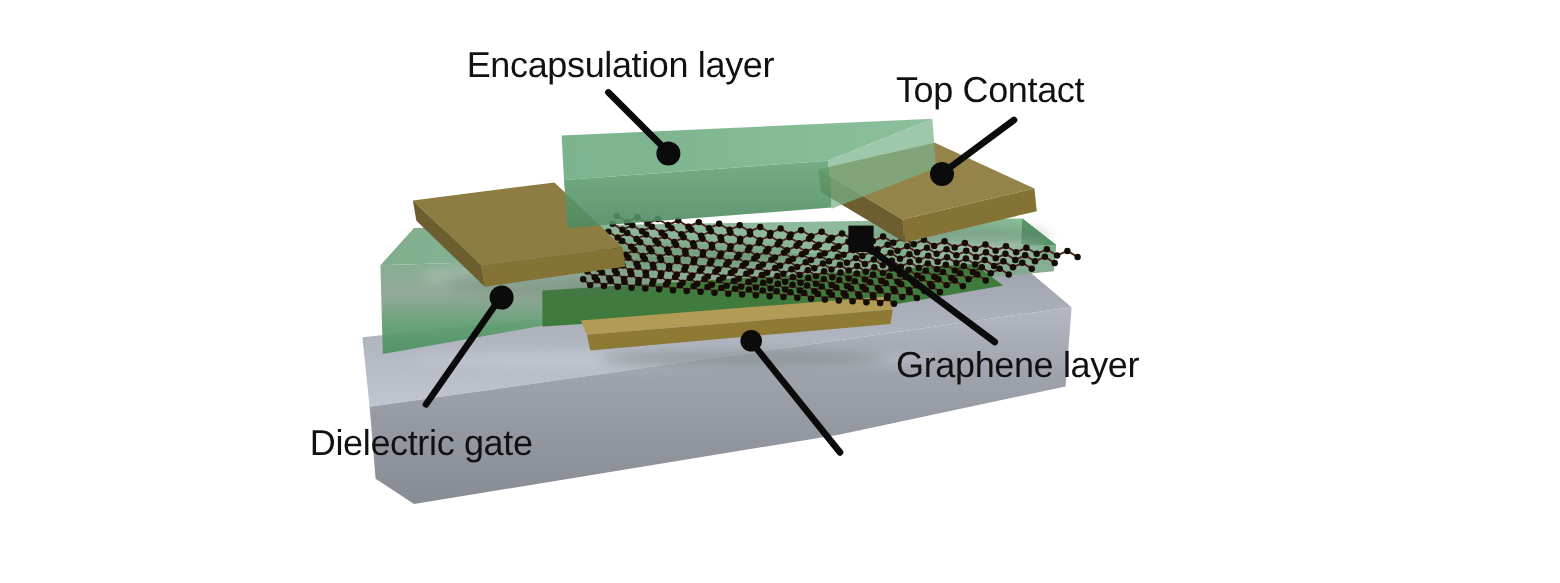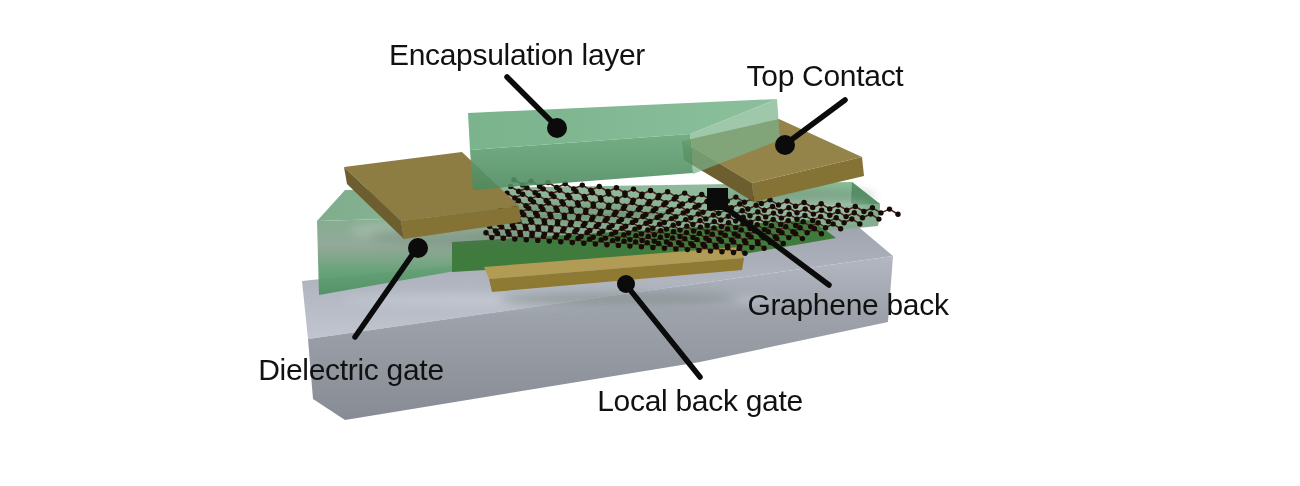--- a/index.html
+++ b/index.html
@@ -529,16 +529,15 @@
       <circle cx="557" cy="128" r="10"></circle>
       <circle cx="785" cy="145" r="10"></circle>
       <rect x="707" y="188" width="21" height="22"></rect>
       <circle cx="418" cy="248" r="10"></circle>
       <circle cx="626" cy="284" r="9"></circle>
     </g>
   </svg>
 
   <div class="lbl" style="left:517px;top:40px;">Encapsulation layer</div>
   <div class="lbl" style="left:825px;top:61px;">Top Contact</div>
-  <div class="lbl" style="left:848px;top:290px;">Graphene back</div>
+  <div class="lbl" style="left:848px;top:290px;">Graphene layer</div>
   <div class="lbl" style="left:351px;top:355px;">Dielectric gate</div>
-  <div class="lbl" style="left:700px;top:386px;">Local back gate</div>
 </div>
 
 </body></html>

